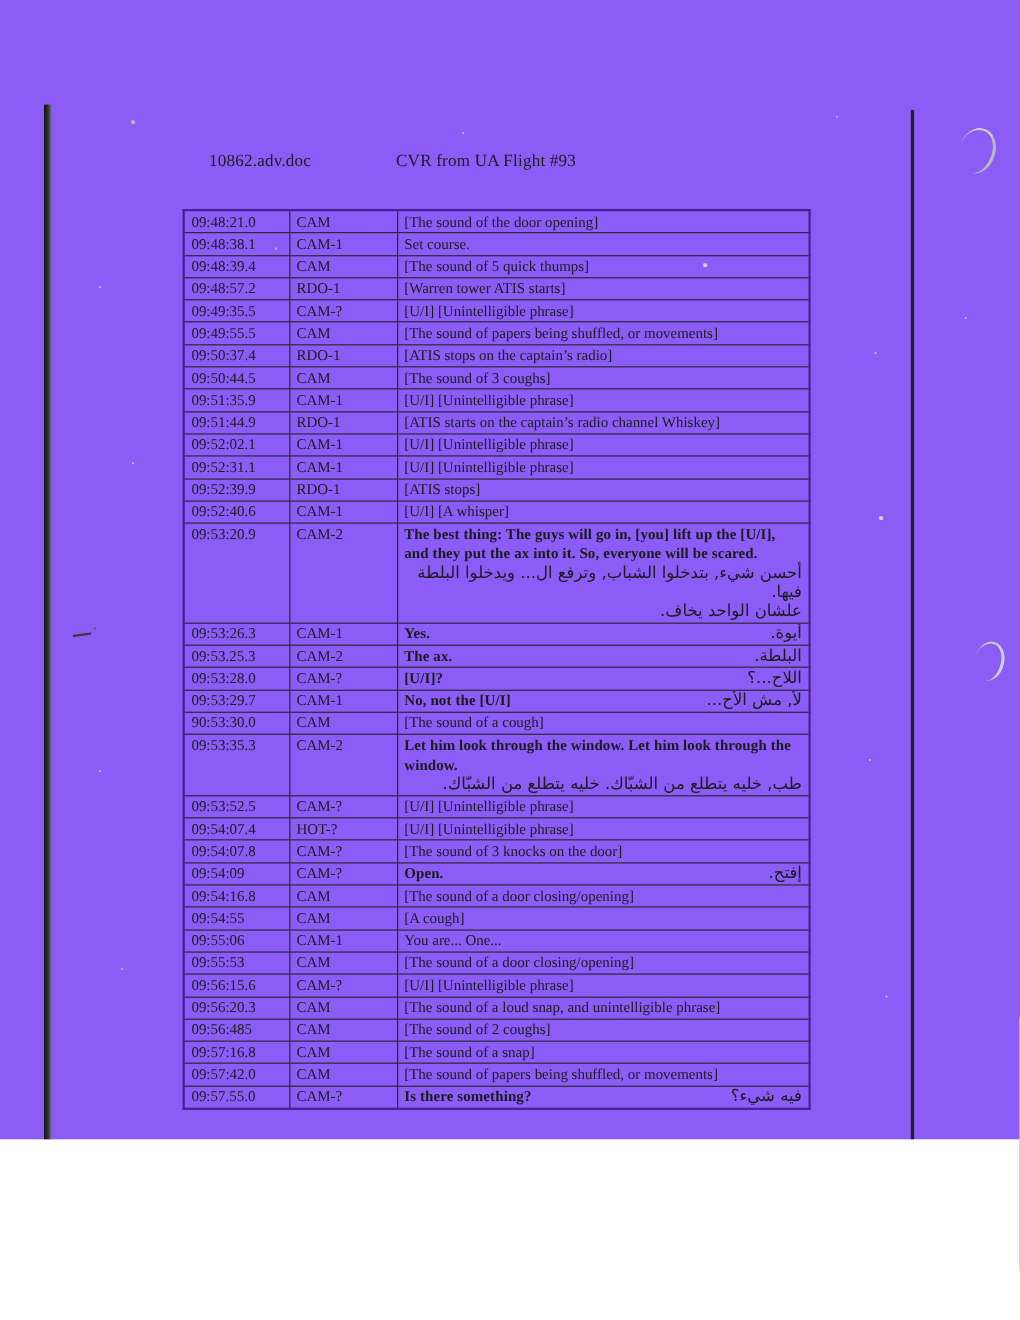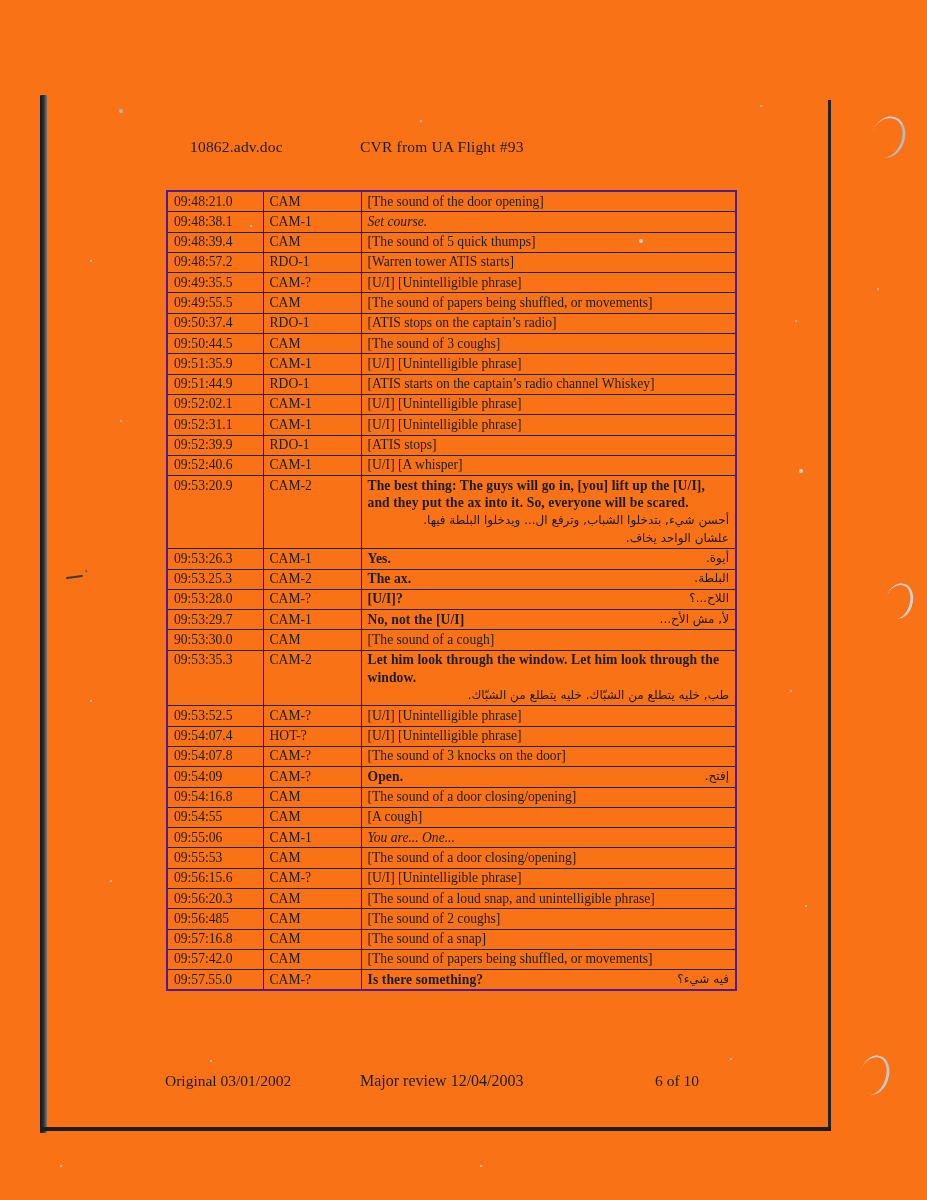--- a/index.html
+++ b/index.html
@@ -1,20 +1,20 @@
 <!DOCTYPE html>
 <html><head>
 <meta charset="utf-8">
 <style>
   html, body { margin: 0; padding: 0; background: #ffffff; }
   .page {
     position: relative;
     width: 927px;
-    height: 1200px;
-    background: #f97316;
+    height: 1036px;
+    background: #8b5cf6;
     overflow: hidden;
     font-family: "Liberation Serif", "DejaVu Serif", serif;
     color: #1b1b1b;
   }
 
   
   .left-bar {
     position: absolute; left: 40px; top: 95px;
     width: 7px; height: 1038px;
     background: linear-gradient(90deg, #111 0%, #333 55%, #777 100%);
@@ -80,26 +80,26 @@
     font-size: 13.6px;
     line-height: 17.8px;
     vertical-align: top;
     overflow: hidden;
   }
   col.c1 { width: 96px; }
   col.c2 { width: 98px; }
   col.c3 { width: 375px; }
   td.c-time { white-space: nowrap; }
   td.c-src  { white-space: nowrap; }
-  tr.italic td.c-text { font-style: italic; }
+  tr.italic td.c-text { }
   tr.bold td.c-text .en { font-weight: 700; letter-spacing: .1px; }
   .inline-pair { display: flex; justify-content: space-between; align-items: flex-end; gap: 8px; }
   .ar {
     font-family: "DejaVu Sans", sans-serif;
-    font-size: 12px;
+    font-size: 15px;
     direction: rtl;
     unicode-bidi: plaintext;
   }
   .ar-block { text-align: right; line-height: 17.5px; }
 
   
   .footer-original { position: absolute; left: 165px; top: 1072px; font-size: 15.5px; }
   .footer-review   { position: absolute; left: 360px; top: 1072px; font-size: 16px; }
   .footer-page     { position: absolute; left: 655px; top: 1072px; font-size: 15.5px; }
 </style>

